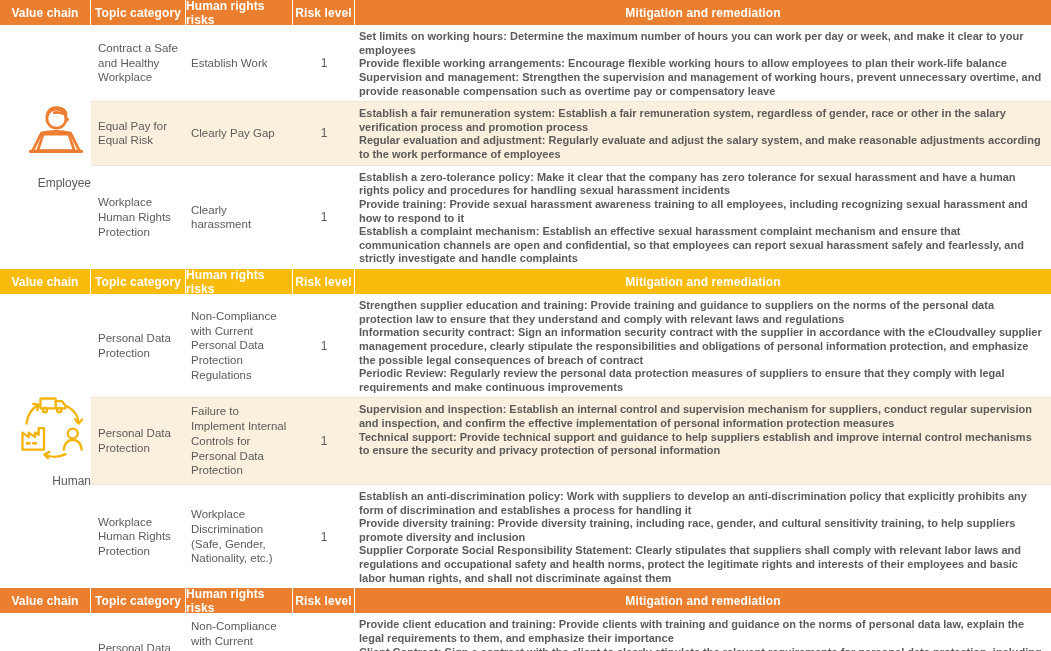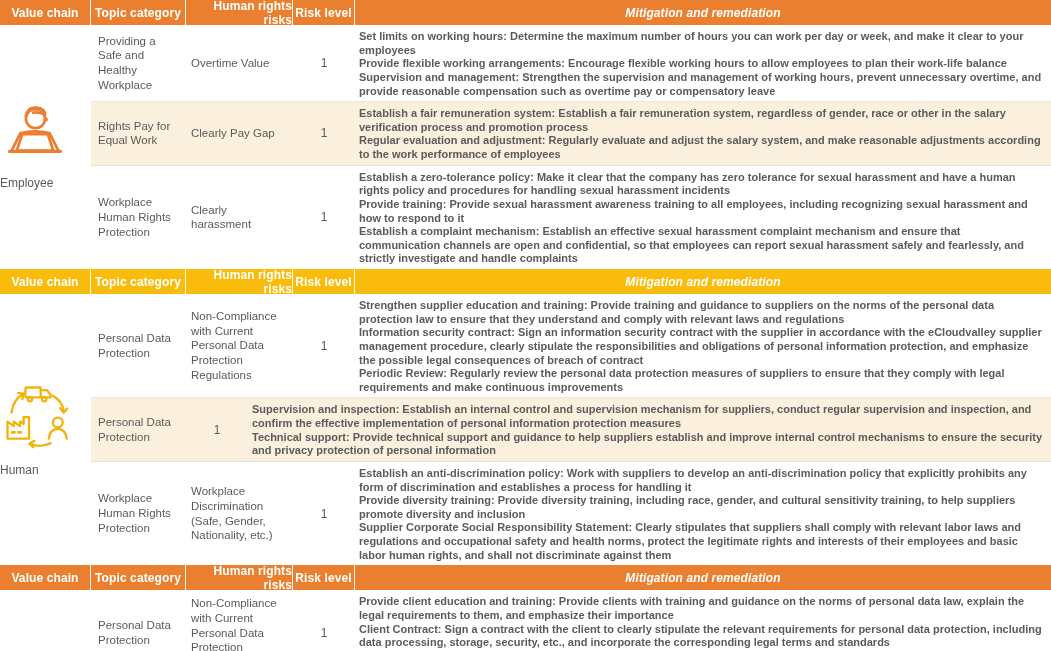--- a/index.html
+++ b/index.html
@@ -17,29 +17,29 @@
     display: flex; align-items: center; justify-content: center;
     color: #ffffff; font-size: 12px; font-weight: bold; letter-spacing: .1px;
     border-right: 1px solid rgba(255,255,255,.95);
   }
   .header-row .hcell:last-child { border-right: none; }
   .sec-orange .header-row { background: #EA802F; }
   .sec-yellow .header-row { background: #F9BC0D; }
 
   .c1 { width: 91px; }
   .c2 { width: 95px; }
-  .c3 { width: 107px; text-align: right; }
+  .c3 { width: 107px; }
   .c4 { width: 62px; }
-  .c5 { width: 696px; flex: 1; font-style: italic; }
+  .c5 { width: 696px; flex: 1; }
 
   
   .section-body { display: flex; }
   .vc-cell {
     width: 91px; display: flex; flex-direction: column;
-    align-items: flex-start; justify-content: center;
+    align-items: flex-end; justify-content: center;
   }
   .vc-label { font-size: 12px; color: #595959; margin-top: 6px; }
   .sec-orange .vc-icon { color: #ED7D31; }
   .sec-yellow .vc-icon { color: #F2B30A; }
 
   .rows { flex: 1; display: flex; flex-direction: column; }
   .row { display: flex; align-items: center; }
   .row:not(:first-child) { border-top: 1px solid #E6E3DF; }
   .row.highlight { background: #FBF0DE; border-top-color: #F3E6D2; }
 
@@ -84,29 +84,29 @@
             <circle cx="50" cy="17" r="2.2" fill="currentColor" stroke="none"></circle>
             <path d="M12 52 L22 32 Q38 28 54 32 L64 52"></path>
             <path d="M24 33 L52 33 L58 51 L18 51 Z"></path>
             <path d="M10 52 H66" stroke-width="3.5"></path>
           </svg>
         </span>
         <span class="vc-label">Employee</span>
       </div>
       <div class="rows">
         <div class="row" style="min-height:60px">
-          <div class="cell-topic">Providing a Safe and Healthy Workplace</div>
-          <div class="cell-risk">Overtime Value</div>
+          <div class="cell-topic">Contract a Safe and Healthy Workplace</div>
+          <div class="cell-risk">Establish Work</div>
           <div class="cell-level">1</div>
           <div class="cell-mit">Set limits on working hours: Determine the maximum number of hours you can work per day or week, and make it clear to your employees
 Provide flexible working arrangements: Encourage flexible working hours to allow employees to plan their work-life balance
 Supervision and management: Strengthen the supervision and management of working hours, prevent unnecessary overtime, and provide reasonable compensation such as overtime pay or compensatory leave</div>
         </div>
         <div class="row highlight" style="min-height:56px">
-          <div class="cell-topic">Rights Pay for Equal Work</div>
+          <div class="cell-topic">Equal Pay for Equal Risk</div>
           <div class="cell-risk">Clearly Pay Gap</div>
           <div class="cell-level">1</div>
           <div class="cell-mit">Establish a fair remuneration system: Establish a fair remuneration system, regardless of gender, race or other in the salary verification process and promotion process
 Regular evaluation and adjustment: Regularly evaluate and adjust the salary system, and make reasonable adjustments according to the work performance of employees</div>
         </div>
         <div class="row" style="min-height:62px">
           <div class="cell-topic">Workplace Human Rights Protection</div>
           <div class="cell-risk">Clearly harassment</div>
           <div class="cell-level">1</div>
           <div class="cell-mit">Establish a zero-tolerance policy: Make it clear that the company has zero tolerance for sexual harassment and have a human rights policy and procedures for handling sexual harassment incidents
@@ -151,20 +151,21 @@
         <div class="row" style="min-height:90px">
           <div class="cell-topic">Personal Data Protection</div>
           <div class="cell-risk">Non-Compliance with Current Personal Data Protection Regulations</div>
           <div class="cell-level">1</div>
           <div class="cell-mit">Strengthen supplier education and training: Provide training and guidance to suppliers on the norms of the personal data protection law to ensure that they understand and comply with relevant laws and regulations
 Information security contract: Sign an information security contract with the supplier in accordance with the eCloudvalley supplier management procedure, clearly stipulate the responsibilities and obligations of personal information protection, and emphasize the possible legal consequences of breach of contract
 Periodic Review: Regularly review the personal data protection measures of suppliers to ensure that they comply with legal requirements and make continuous improvements</div>
         </div>
         <div class="row highlight" style="min-height:60px">
           <div class="cell-topic">Personal Data Protection</div>
+          <div class="cell-risk">Failure to Implement Internal Controls for Personal Data Protection</div>
           <div class="cell-level">1</div>
           <div class="cell-mit">Supervision and inspection: Establish an internal control and supervision mechanism for suppliers, conduct regular supervision and inspection, and confirm the effective implementation of personal information protection measures
 Technical support: Provide technical support and guidance to help suppliers establish and improve internal control mechanisms to ensure the security and privacy protection of personal information</div>
         </div>
         <div class="row" style="min-height:89px">
           <div class="cell-topic">Workplace Human Rights Protection</div>
           <div class="cell-risk">Workplace Discrimination (Safe, Gender, Nationality, etc.)</div>
           <div class="cell-level">1</div>
           <div class="cell-mit">Establish an anti-discrimination policy: Work with suppliers to develop an anti-discrimination policy that explicitly prohibits any form of discrimination and establishes a process for handling it
 Provide diversity training: Provide diversity training, including race, gender, and cultural sensitivity training, to help suppliers promote diversity and inclusion

